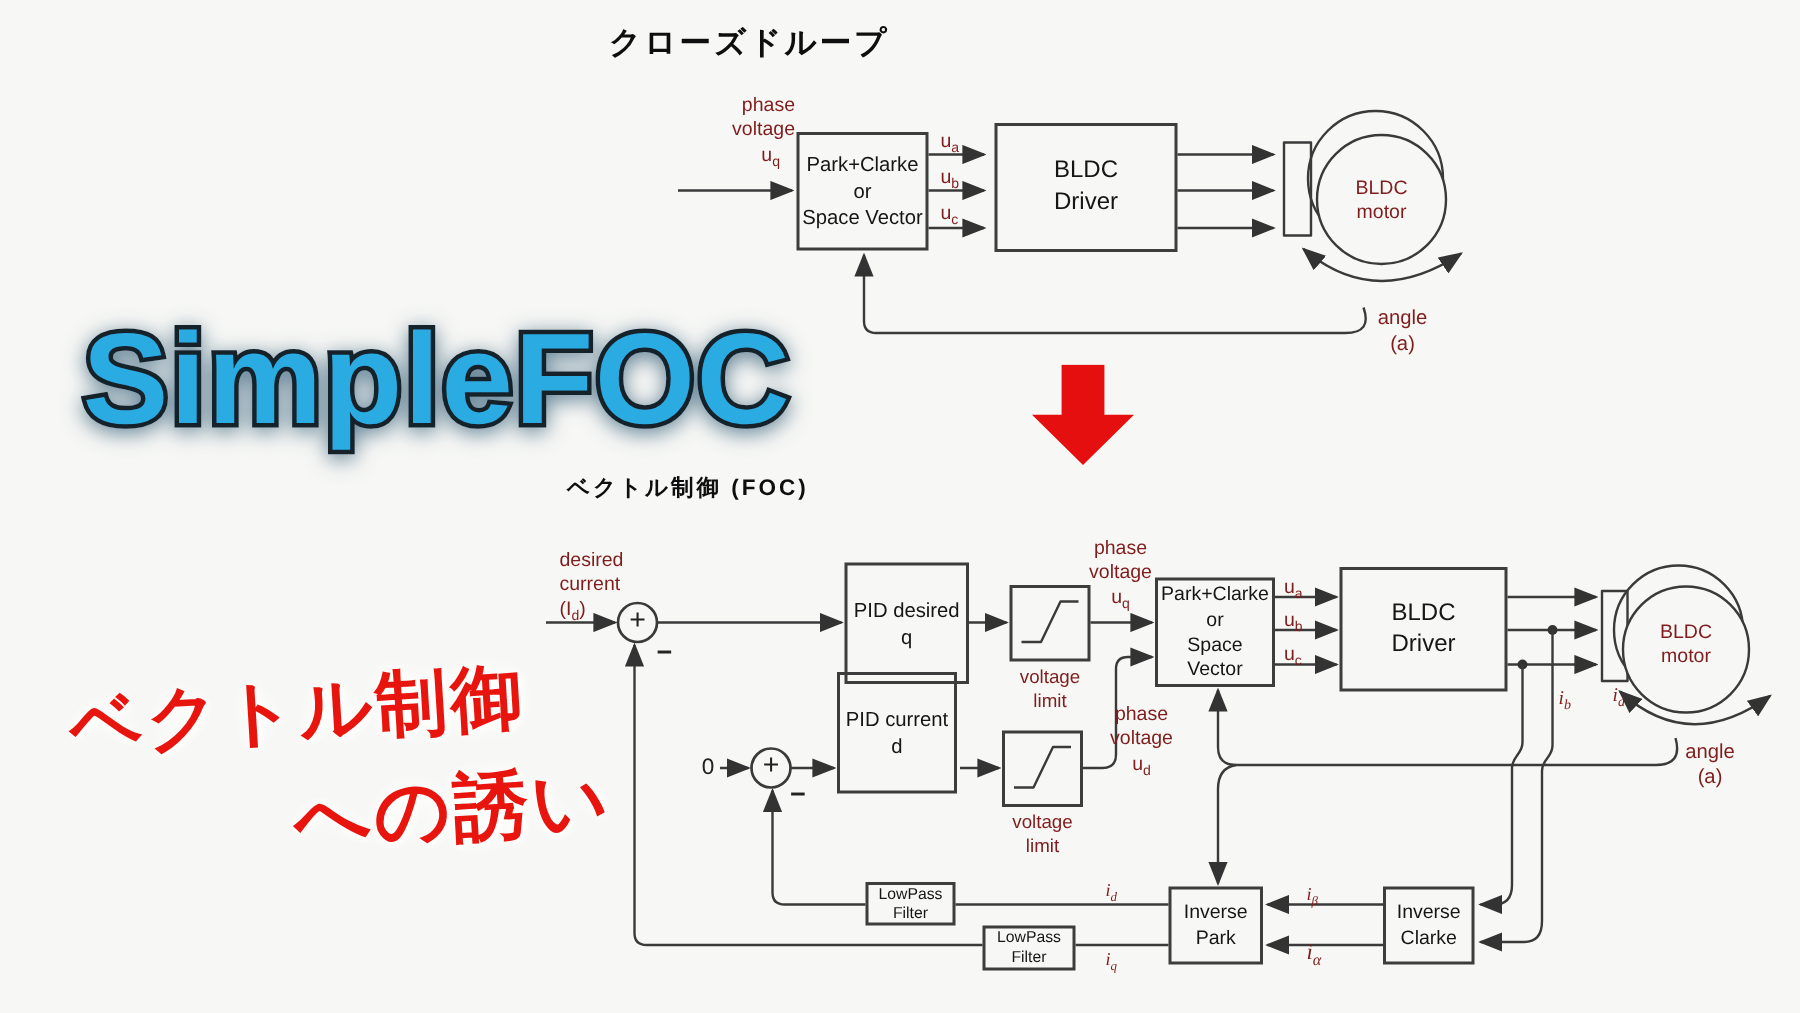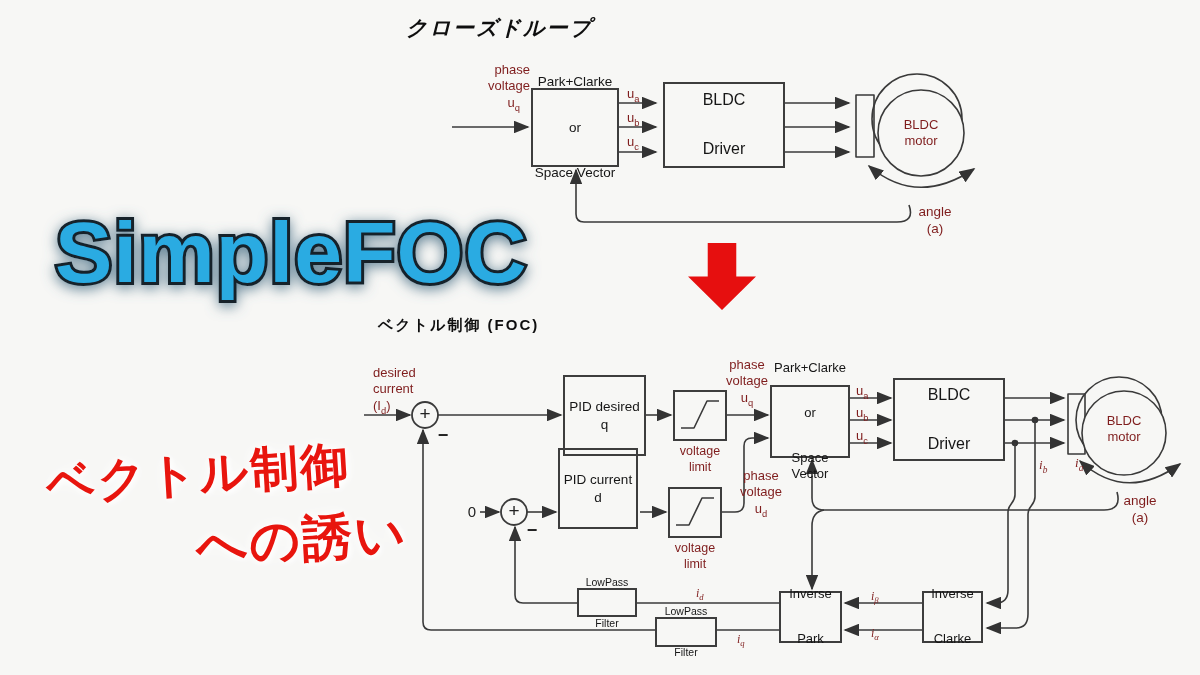--- a/index.html
+++ b/index.html
@@ -11,21 +11,21 @@
   }
   .lbl{position:absolute;font-size:13px;line-height:1.25;color:#7f1d1d;white-space:nowrap;}
   .ctr{text-align:center;}
   .rgt{text-align:right;}
   .it{font-style:italic;font-family:"Liberation Serif", serif;}
   sub{font-size:0.72em;line-height:0;}
   .box{
     position:absolute;box-sizing:border-box;
     border:2px solid #3d3d3d;
     display:flex;flex-direction:column;align-items:center;justify-content:center;
-    text-align:center;line-height:1.3;font-size:13.5px;color:#161616;gap:28px;
+    text-align:center;line-height:1.3;font-size:13.5px;color:#161616;
   }
   .jp-title{position:absolute;font-weight:bold;font-size:21px;letter-spacing:2px;color:#0e0e0e;white-space:nowrap;}
   .sum-sign{position:absolute;transform:translate(-50%,-54%);font-size:19px;color:#222;}
   .minus-sign{position:absolute;transform:translate(-50%,-50%);font-size:18px;font-weight:bold;color:#222;}
   .zero-lbl{position:absolute;transform:translate(-50%,-52%);font-size:15px;color:#222;}
   #red-arrow{
     position:absolute;left:688px;top:243px;width:68px;height:67px;background:#e60f0f;
     clip-path:polygon(29% 0,71% 0,71% 50%,100% 50%,50% 100%,0 50%,29% 50%);
   }
   .red-caption{
@@ -108,21 +108,21 @@
     <path d="M717,630 H779"></path>
     <path d="M922,603 H845" marker-end="url(#ah)"></path>
     <path d="M922,630 H845" marker-end="url(#ah)"></path>
   </g>
 
   <g>
     <text x="55" y="282" font-family="Liberation Sans, sans-serif" font-size="86" font-weight="bold" letter-spacing="1" fill="#2cabe2" stroke="#14202c" stroke-width="6" paint-order="stroke" filter="url(#logo-glow)">SimpleFOC</text>
   </g>
 </svg>
 
-<div class="jp-title" style="left:406px;top:14px;font-style:italic;">クローズドループ</div>
+<div class="jp-title" style="left:406px;top:14px;">クローズドループ</div>
 
 <div class="lbl rgt" style="left:450px;top:62px;width:80px;">
   <div>phase</div>
   <div>voltage</div>
   <div style="padding-right:10px;"><span>u</span><sub>q</sub></div>
 </div>
 
 <div class="box" style="left:531px;top:88px;width:88px;height:79px;">
   <span>Park+Clarke</span>
   <span>or</span>
@@ -226,30 +226,30 @@
 
 <div class="box" style="left:577px;top:588px;width:60px;height:29px;font-size:10.5px;line-height:1.2;">
   <span>LowPass</span>
   <span>Filter</span>
 </div>
 <div class="box" style="left:655px;top:617px;width:62px;height:30px;font-size:10.5px;line-height:1.2;">
   <span>LowPass</span>
   <span>Filter</span>
 </div>
 
-<div class="lbl it" style="left:696px;top:586px;font-size:12px;"><span>i</span><sub>d</sub></div>
+<div class="lbl it" style="left:737px;top:586px;font-size:12px;"><span>i</span><sub>d</sub></div>
 <div class="lbl it" style="left:737px;top:632px;font-size:12px;"><span>i</span><sub>q</sub></div>
 
 <div class="box" style="left:779px;top:591px;width:63px;height:52px;font-size:13px;">
   <span>Inverse</span>
   <span>Park</span>
 </div>
 
 <div class="lbl it" style="left:871px;top:589px;font-size:12px;"><span>i</span><sub>β</sub></div>
-<div class="lbl it" style="left:871px;top:626px;font-size:12px;"><span>i</span><sub>α</sub></div>
+<div class="lbl it" style="left:871px;top:626px;font-size:15px;"><span>i</span><sub>α</sub></div>
 
 <div class="box" style="left:922px;top:591px;width:61px;height:52px;font-size:13px;">
   <span>Inverse</span>
   <span>Clarke</span>
 </div>
 
 <div class="red-caption" id="red-cap-1">ベクトル制御</div>
 <div class="red-caption" id="red-cap-2">への誘い</div>
 
 </body></html>

